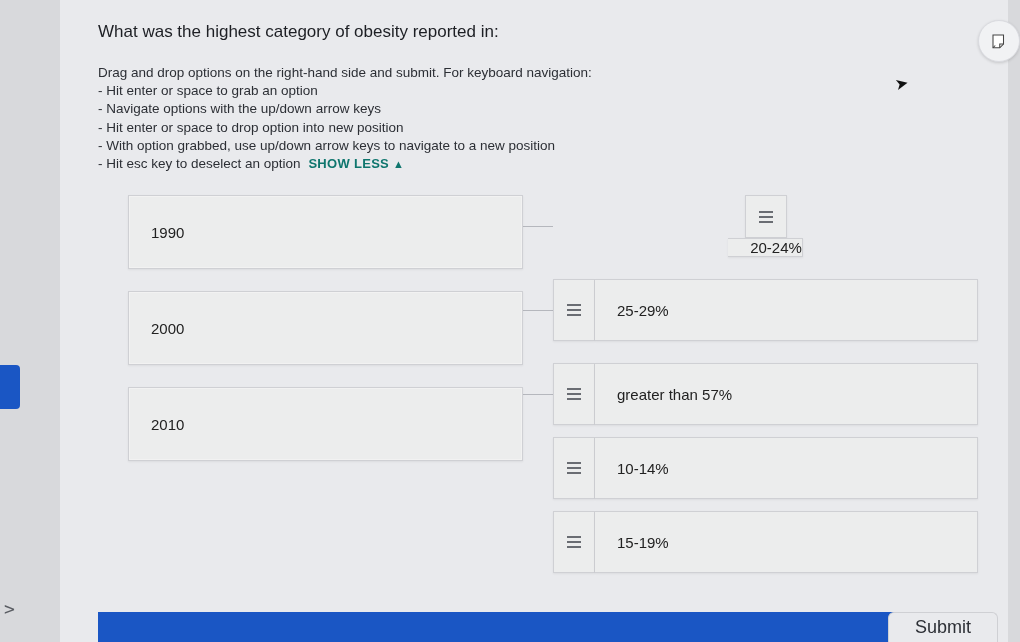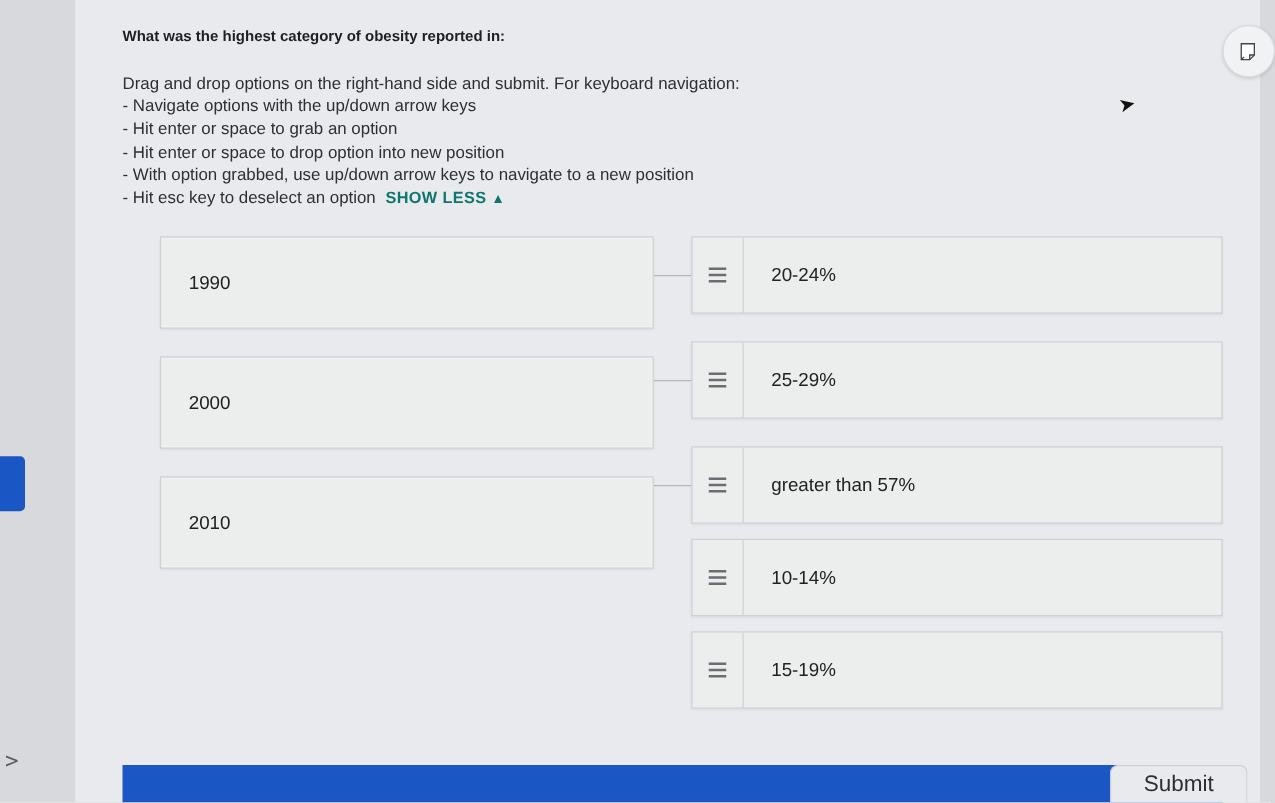--- a/index.html
+++ b/index.html
@@ -27,22 +27,22 @@
   }
 
   .page {
     position: absolute;
     left: 60px; top: 0; right: 12px; bottom: 0;
     background: #e9eaed;
     padding: 22px 30px 0 38px;
   }
 
   .question {
-    font-size: 12px;
-    font-weight: 700;
+    font-size: 17px;
+    font-weight: 400;
     color: #1d1f24;
     margin-bottom: 22px;
   }
 
   .instructions {
     font-size: 13.5px;
     color: #2c2f35;
     line-height: 1.35;
   }
   .instructions .line { display: block; }
@@ -179,22 +179,22 @@
 
 <div class="left-tab"></div>
 <div class="left-chevron">&gt;</div>
 
 <div class="page">
 
   <div class="question">What was the highest category of obesity reported in:</div>
 
   <div class="instructions">
     <span class="line">Drag and drop options on the right-hand side and submit. For keyboard navigation:</span>
+    <span class="line">- Hit enter or space to grab an option</span>
     <span class="line">- Navigate options with the up/down arrow keys</span>
-    <span class="line">- Hit enter or space to grab an option</span>
     <span class="line">- Hit enter or space to drop option into new position</span>
     <span class="line">- With option grabbed, use up/down arrow keys to navigate to a new position</span>
     <span class="line">
       <span>- Hit esc key to deselect an option</span>
       <span class="show-less">
         <span>SHOW LESS</span>
         <span class="caret">▲</span>
       </span>
     </span>
   </div>
@@ -211,21 +211,21 @@
       </div>
       <div class="target">
         <span>2000</span>
       </div>
       <div class="target">
         <span>2010</span>
       </div>
     </div>
 
     <div class="options">
-      <div class="option-row" style="margin-bottom:22px;">
+      <div class="option-row" style="margin-bottom:22px;flex-direction:column;">
         <div class="grip">
           <svg viewBox="0 0 16 14">
               <line x1="1" y1="2" x2="15" y2="2"></line>
               <line x1="1" y1="7" x2="15" y2="7"></line>
               <line x1="1" y1="12" x2="15" y2="12"></line>
             </svg>
         </div>
         <div class="option-box">
           <span>20-24%</span>
         </div>

